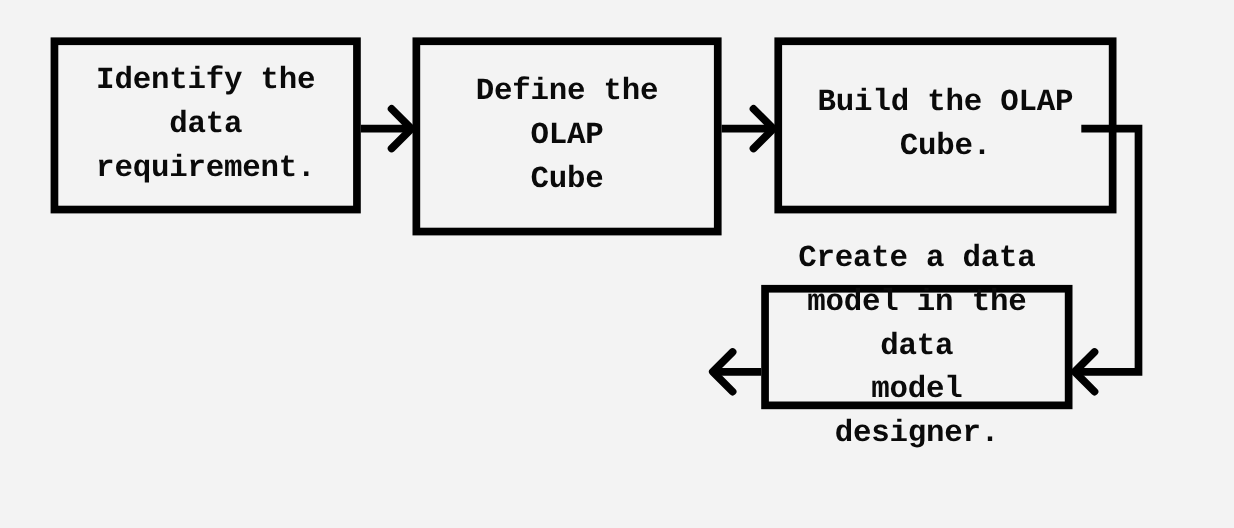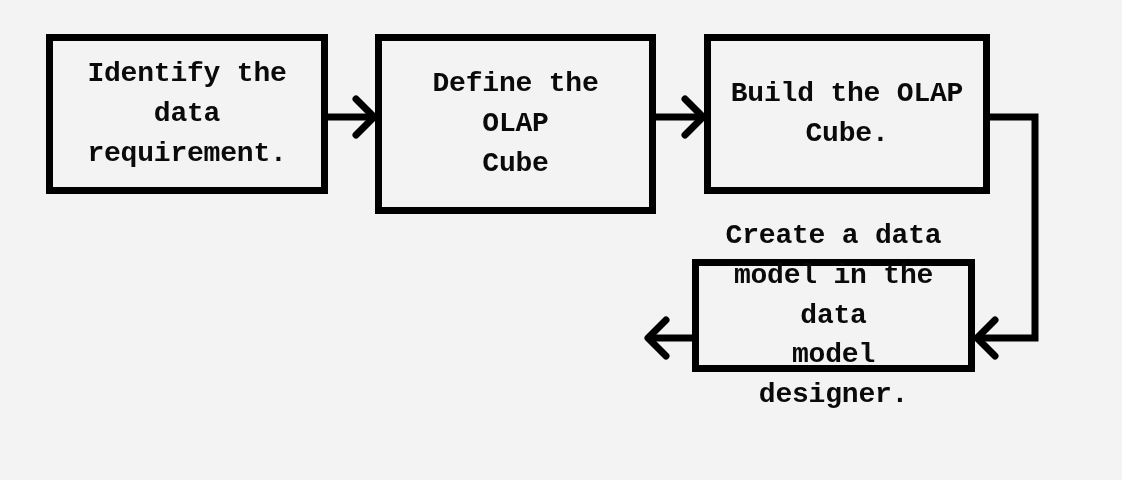--- a/index.html
+++ b/index.html
@@ -38,21 +38,21 @@
     line-height: 1.42;
     color: #0a0a0a;
     letter-spacing: -0.2px;
     padding: 0 14px;
     white-space: pre-line;
   }
 
   
   #node-identify  { left: 46px;  top: 34px;  width: 282px; height: 160px; }
   #node-define    { left: 375px; top: 34px;  width: 281px; height: 180px; }
-  #node-build     { left: 704px; top: 34px;  width: 286px; height: 160px; }
+  #node-build     { left: 704px; top: 34px;  width: 311px; height: 160px; }
   #node-create    { left: 692px; top: 259px; width: 283px; height: 113px; }
   #node-users     { left: 365px; top: 259px; width: 281px; height: 160px; }
 
   
   #connectors {
     position: absolute;
     left: 0;
     top: 0;
     width: 1122px;
     height: 480px;

